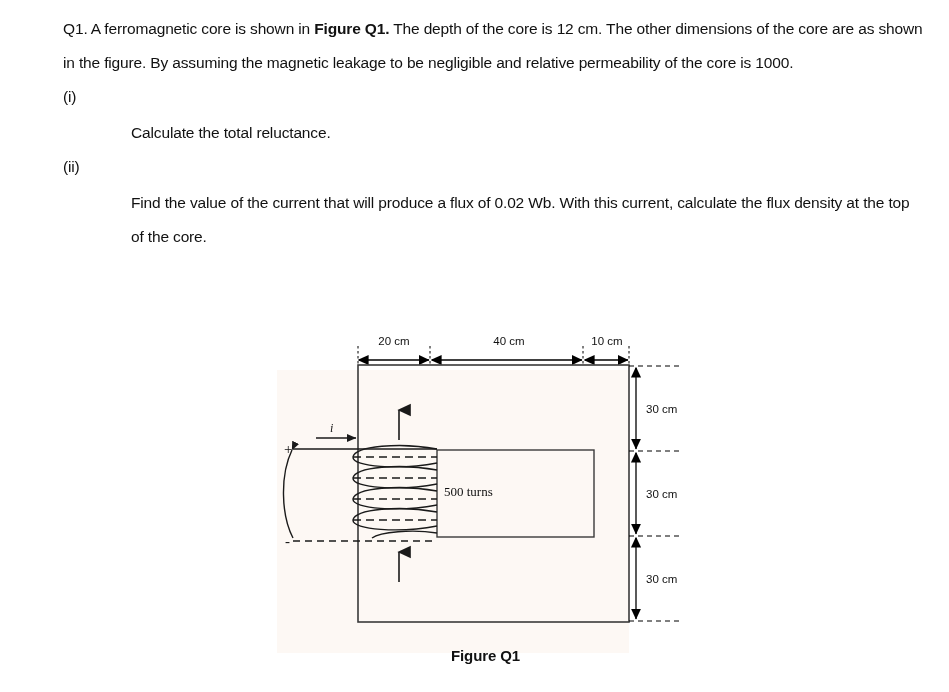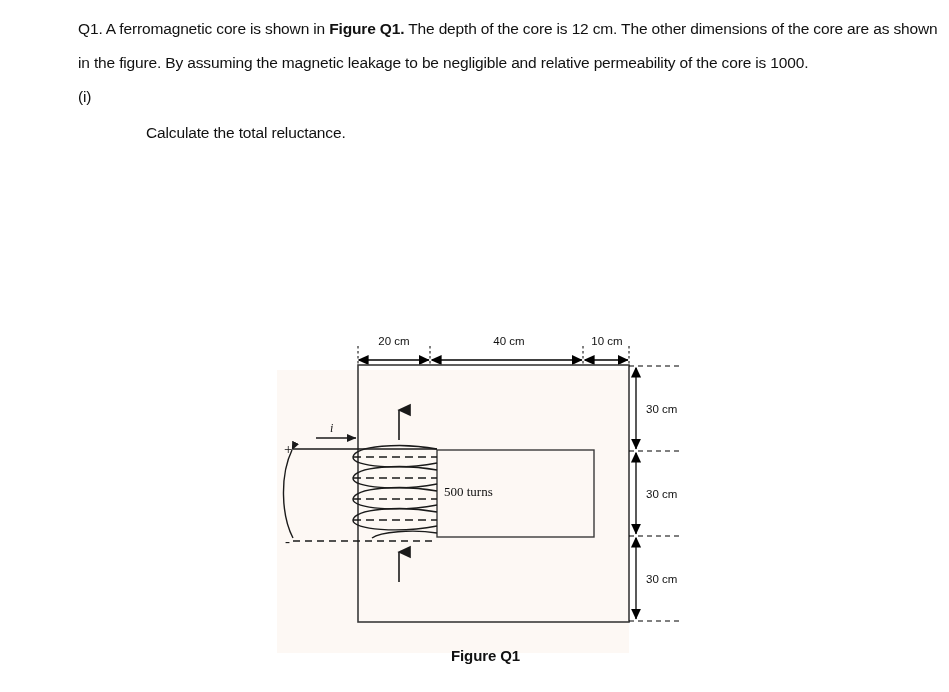--- a/index.html
+++ b/index.html
@@ -12,21 +12,21 @@
     height: 692px;
     position: relative;
     font-family: "Liberation Sans", sans-serif;
     color: #000000;
     overflow: hidden;
   }
 
   
   #question-block {
     position: absolute;
-    left: 78px;
+    left: 63px;
     top: 12px;
     width: 860px;
   }
   .para {
     font-size: 15.5px;
     line-height: 34px;
     letter-spacing: -0.15px;
     color: #111111;
     text-align: left;
   }
@@ -116,20 +116,24 @@
 
 <div id="question-block">
 
   <div class="para"><span>Q1. A ferromagnetic core is shown in </span><b>Figure Q1.</b><span> The depth of the core is 12 cm.  The other dimensions of the core are as shown in the figure. By assuming the magnetic leakage to be negligible and relative permeability of the core is 1000.</span></div>
 
   <div class="qitem">
     <span class="marker">(i)</span>
     <span class="qtext">Calculate the total reluctance.</span>
   </div>
 
+  <div class="qitem two-line">
+    <span class="marker">(ii)</span>
+    <span class="qtext">Find the value of the current that will produce a  flux of 0.02 Wb. With this current, calculate the flux density at the top of  the core.</span>
+  </div>
 
 
 </div>
 
 <div id="figure-area">
 
   <div id="figure-panel"></div>
 
   <svg id="figure-svg" viewBox="0 0 949 362">
     <defs>

